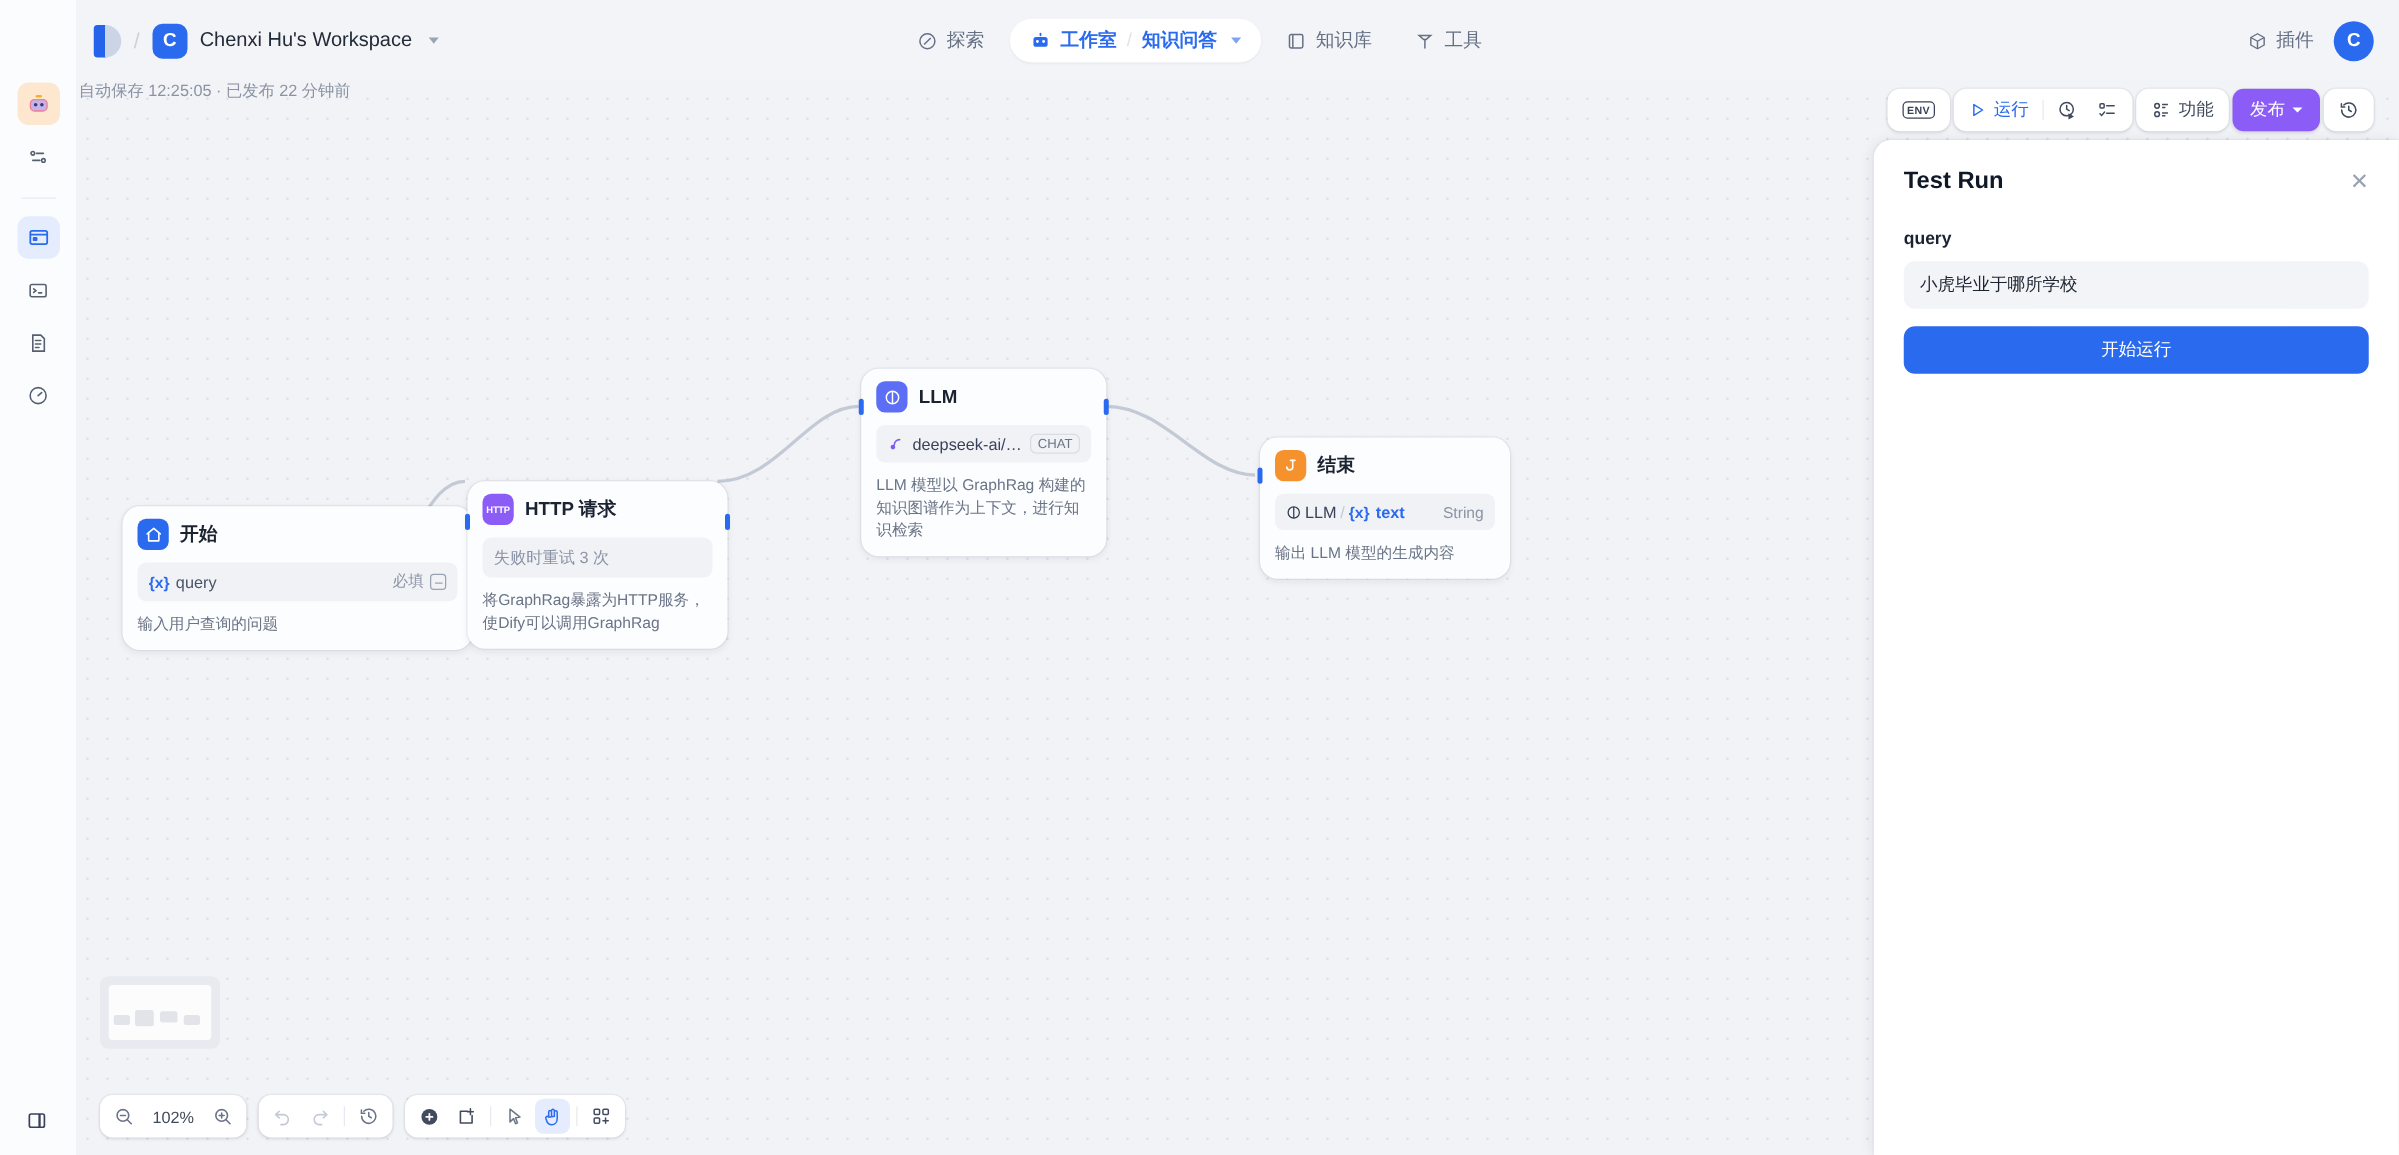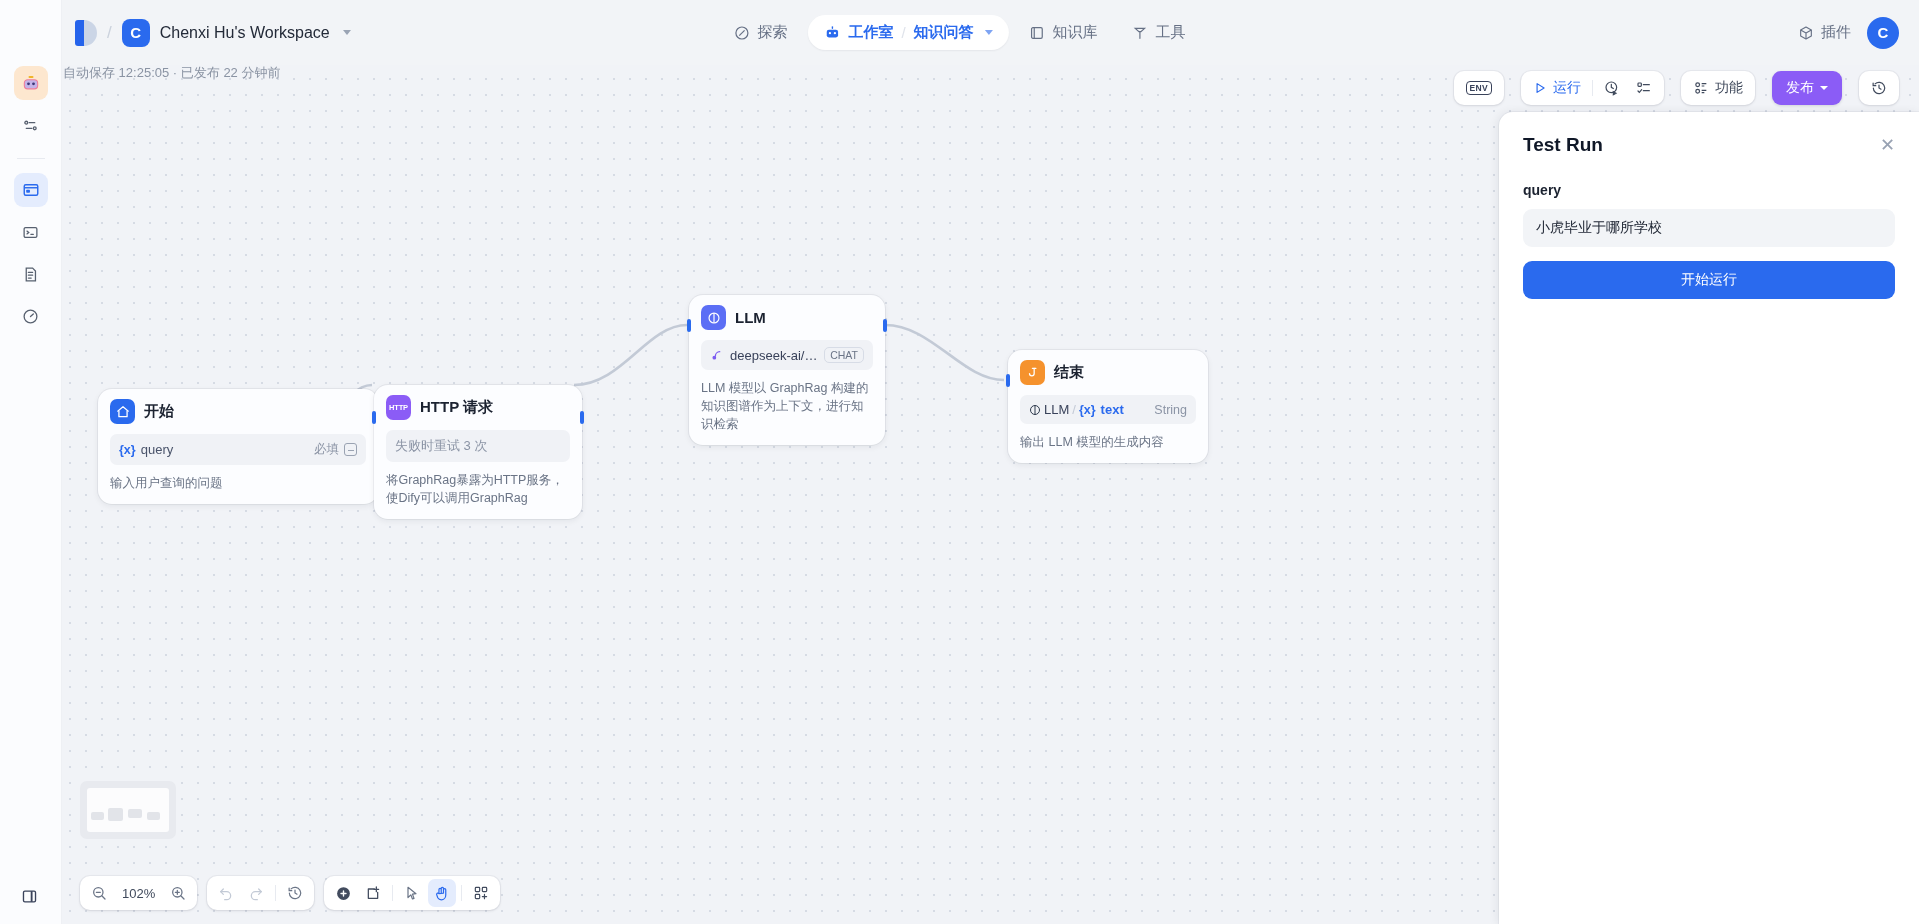--- a/index.html
+++ b/index.html
@@ -107,21 +107,21 @@
     overflow: hidden;
   }
   #autosave {
     position: absolute; left: 63px; top: 64px;
     font-size: 13px; color: #8a93a3; z-index: 20;
   }
 
   
   #rtoolbar {
     position: absolute; right: 20px; top: 71px;
-    display: flex; align-items: center; gap: 17px; z-index: 30;
+    display: flex; align-items: center; gap: 3px; z-index: 30;
   }
   .tb-group {
     background: #fff; border-radius: 10px;
     box-shadow: 0 1px 3px rgba(16,24,40,.10), 0 0 0 1px rgba(16,24,40,.04);
     display: flex; align-items: center; height: 34px;
     padding: 0 4px;
   }
   .tb-btn {
     display: flex; align-items: center; gap: 6px;
     height: 28px; padding: 0 8px; border-radius: 7px;
@@ -283,21 +283,21 @@
 <body>
 
 <div id="canvas">
 
   <svg width="1857" height="869" style="position:absolute;left:0;top:0;pointer-events:none">
     <path d="M 236,394 C 270,394 278,330 310,330" stroke="#c3cad6" stroke-width="2.6" fill="none"></path>
     <path d="M 512,330 C 560,330 585,270 625,270" stroke="#c3cad6" stroke-width="2.6" fill="none"></path>
     <path d="M 823,270 C 870,270 900,325 942,325" stroke="#c3cad6" stroke-width="2.6" fill="none"></path>
   </svg>
 
-  <div class="node" style="left:36px;top:334px;width:280px;">
+  <div class="node" style="left:36px;top:350px;width:280px;">
     <div class="port r"></div>
     <div class="node-head">
       <div class="node-ic ic-start">
         <svg width="14" height="14" viewBox="0 0 24 24" fill="none" stroke="#fff" stroke-width="2.2" stroke-linecap="round" stroke-linejoin="round">
           <path d="M3 10.5 12 3l9 7.5"></path>
             <path d="M5 10v10h14V10"></path>
         </svg>
       </div>
       <div class="node-title">开始</div>
     </div>

